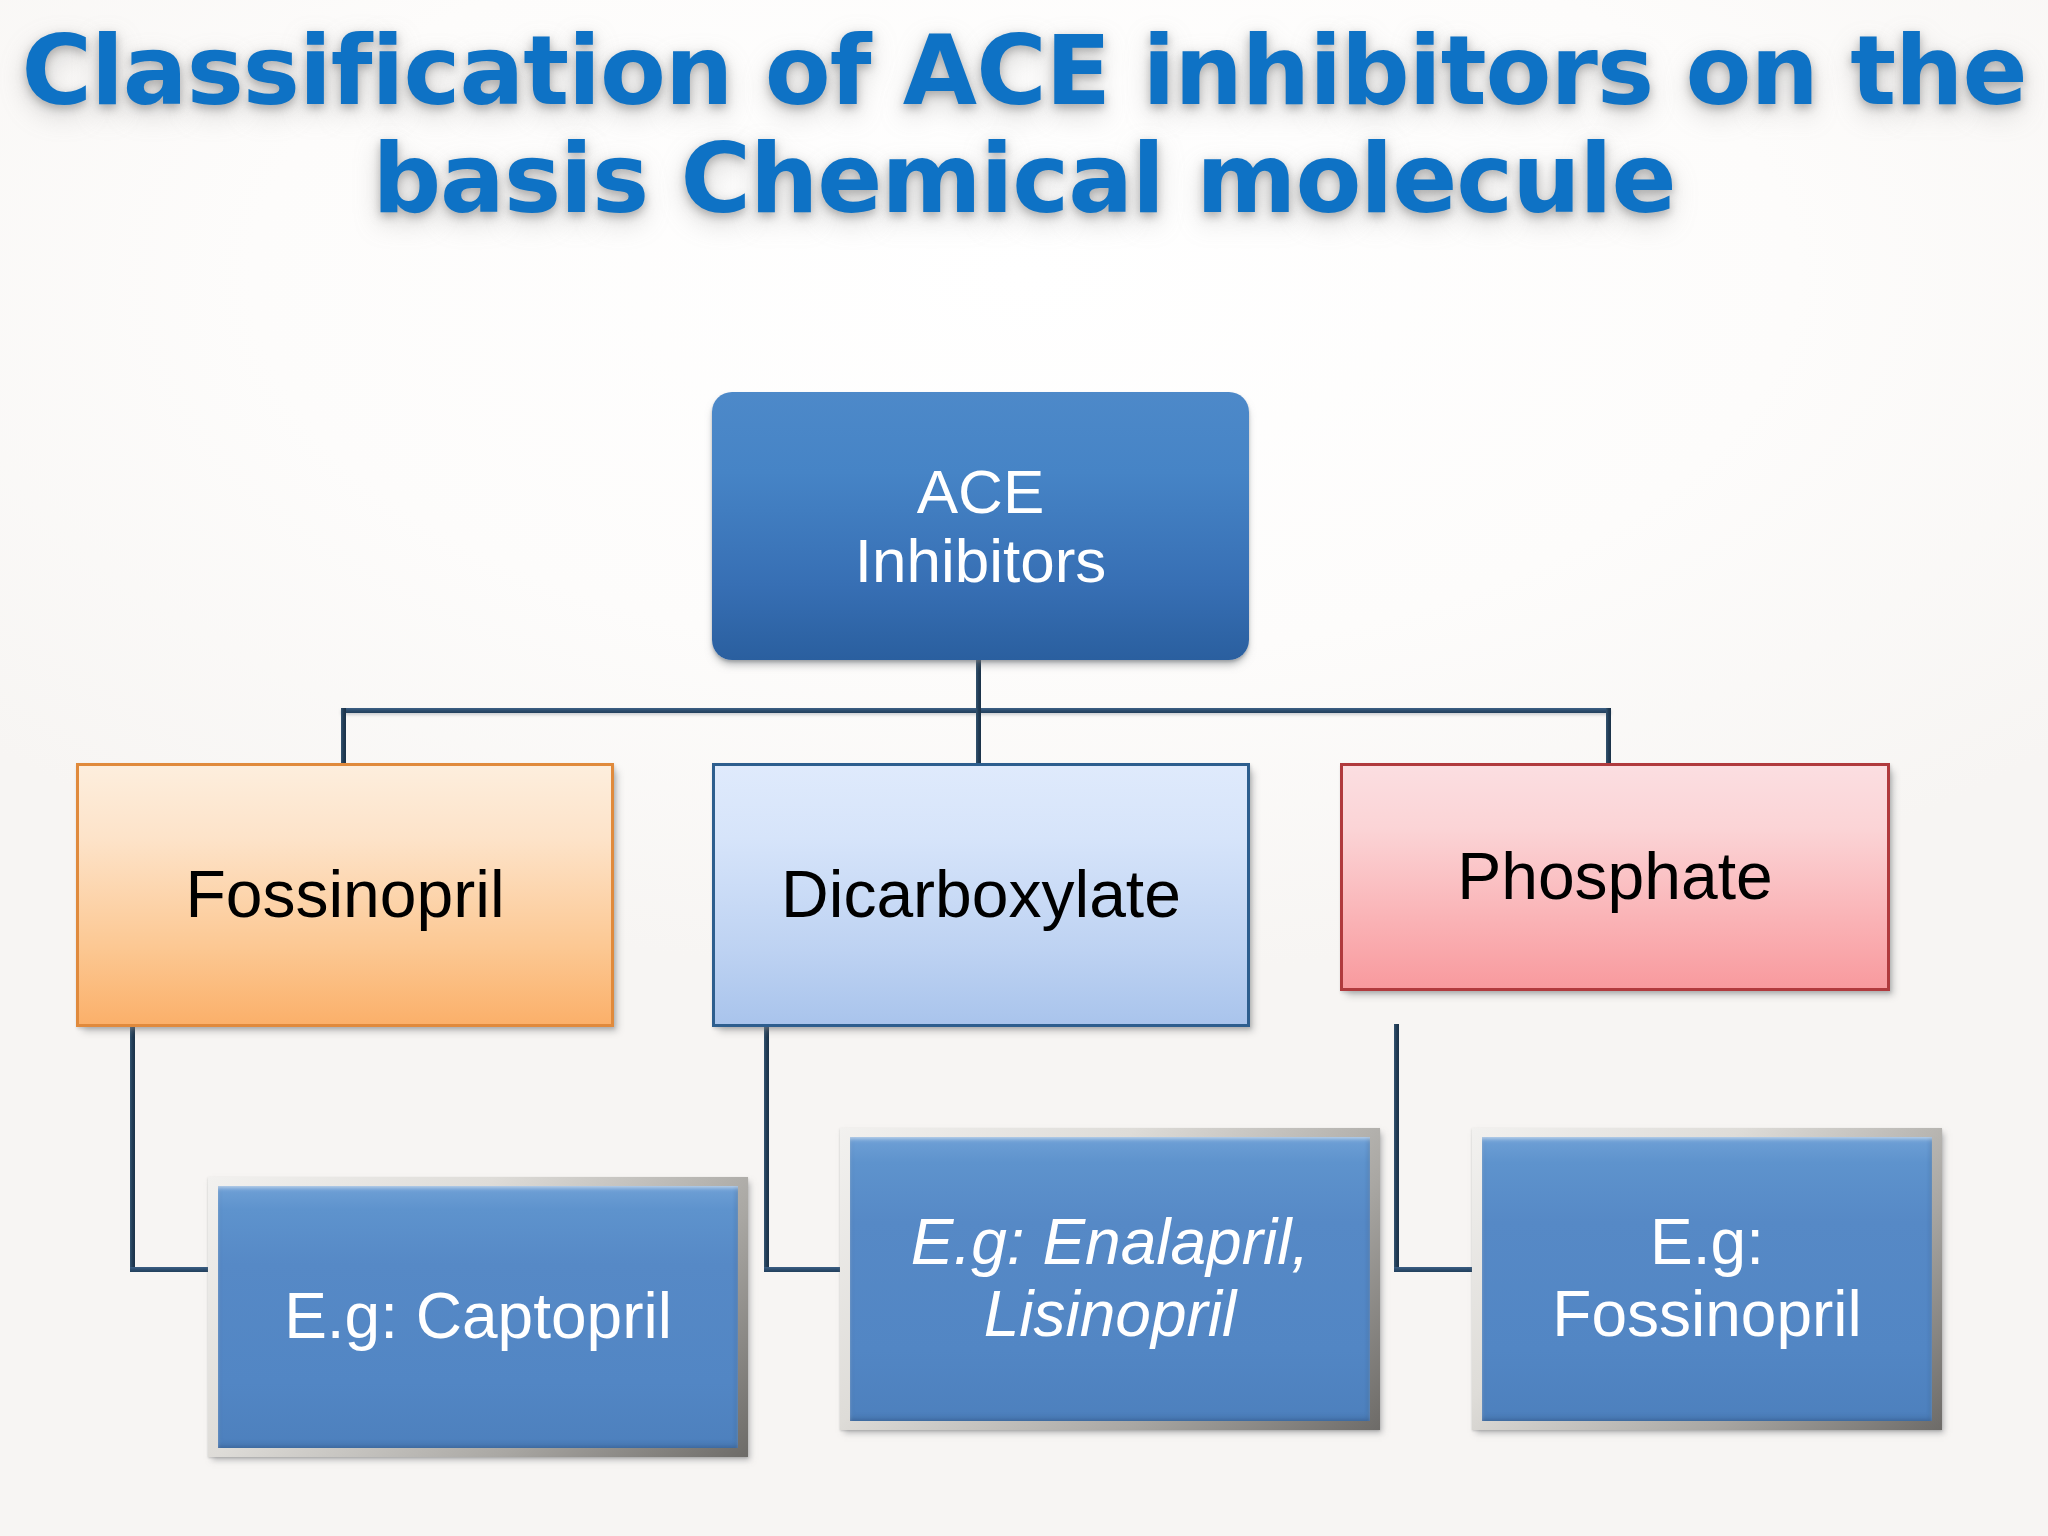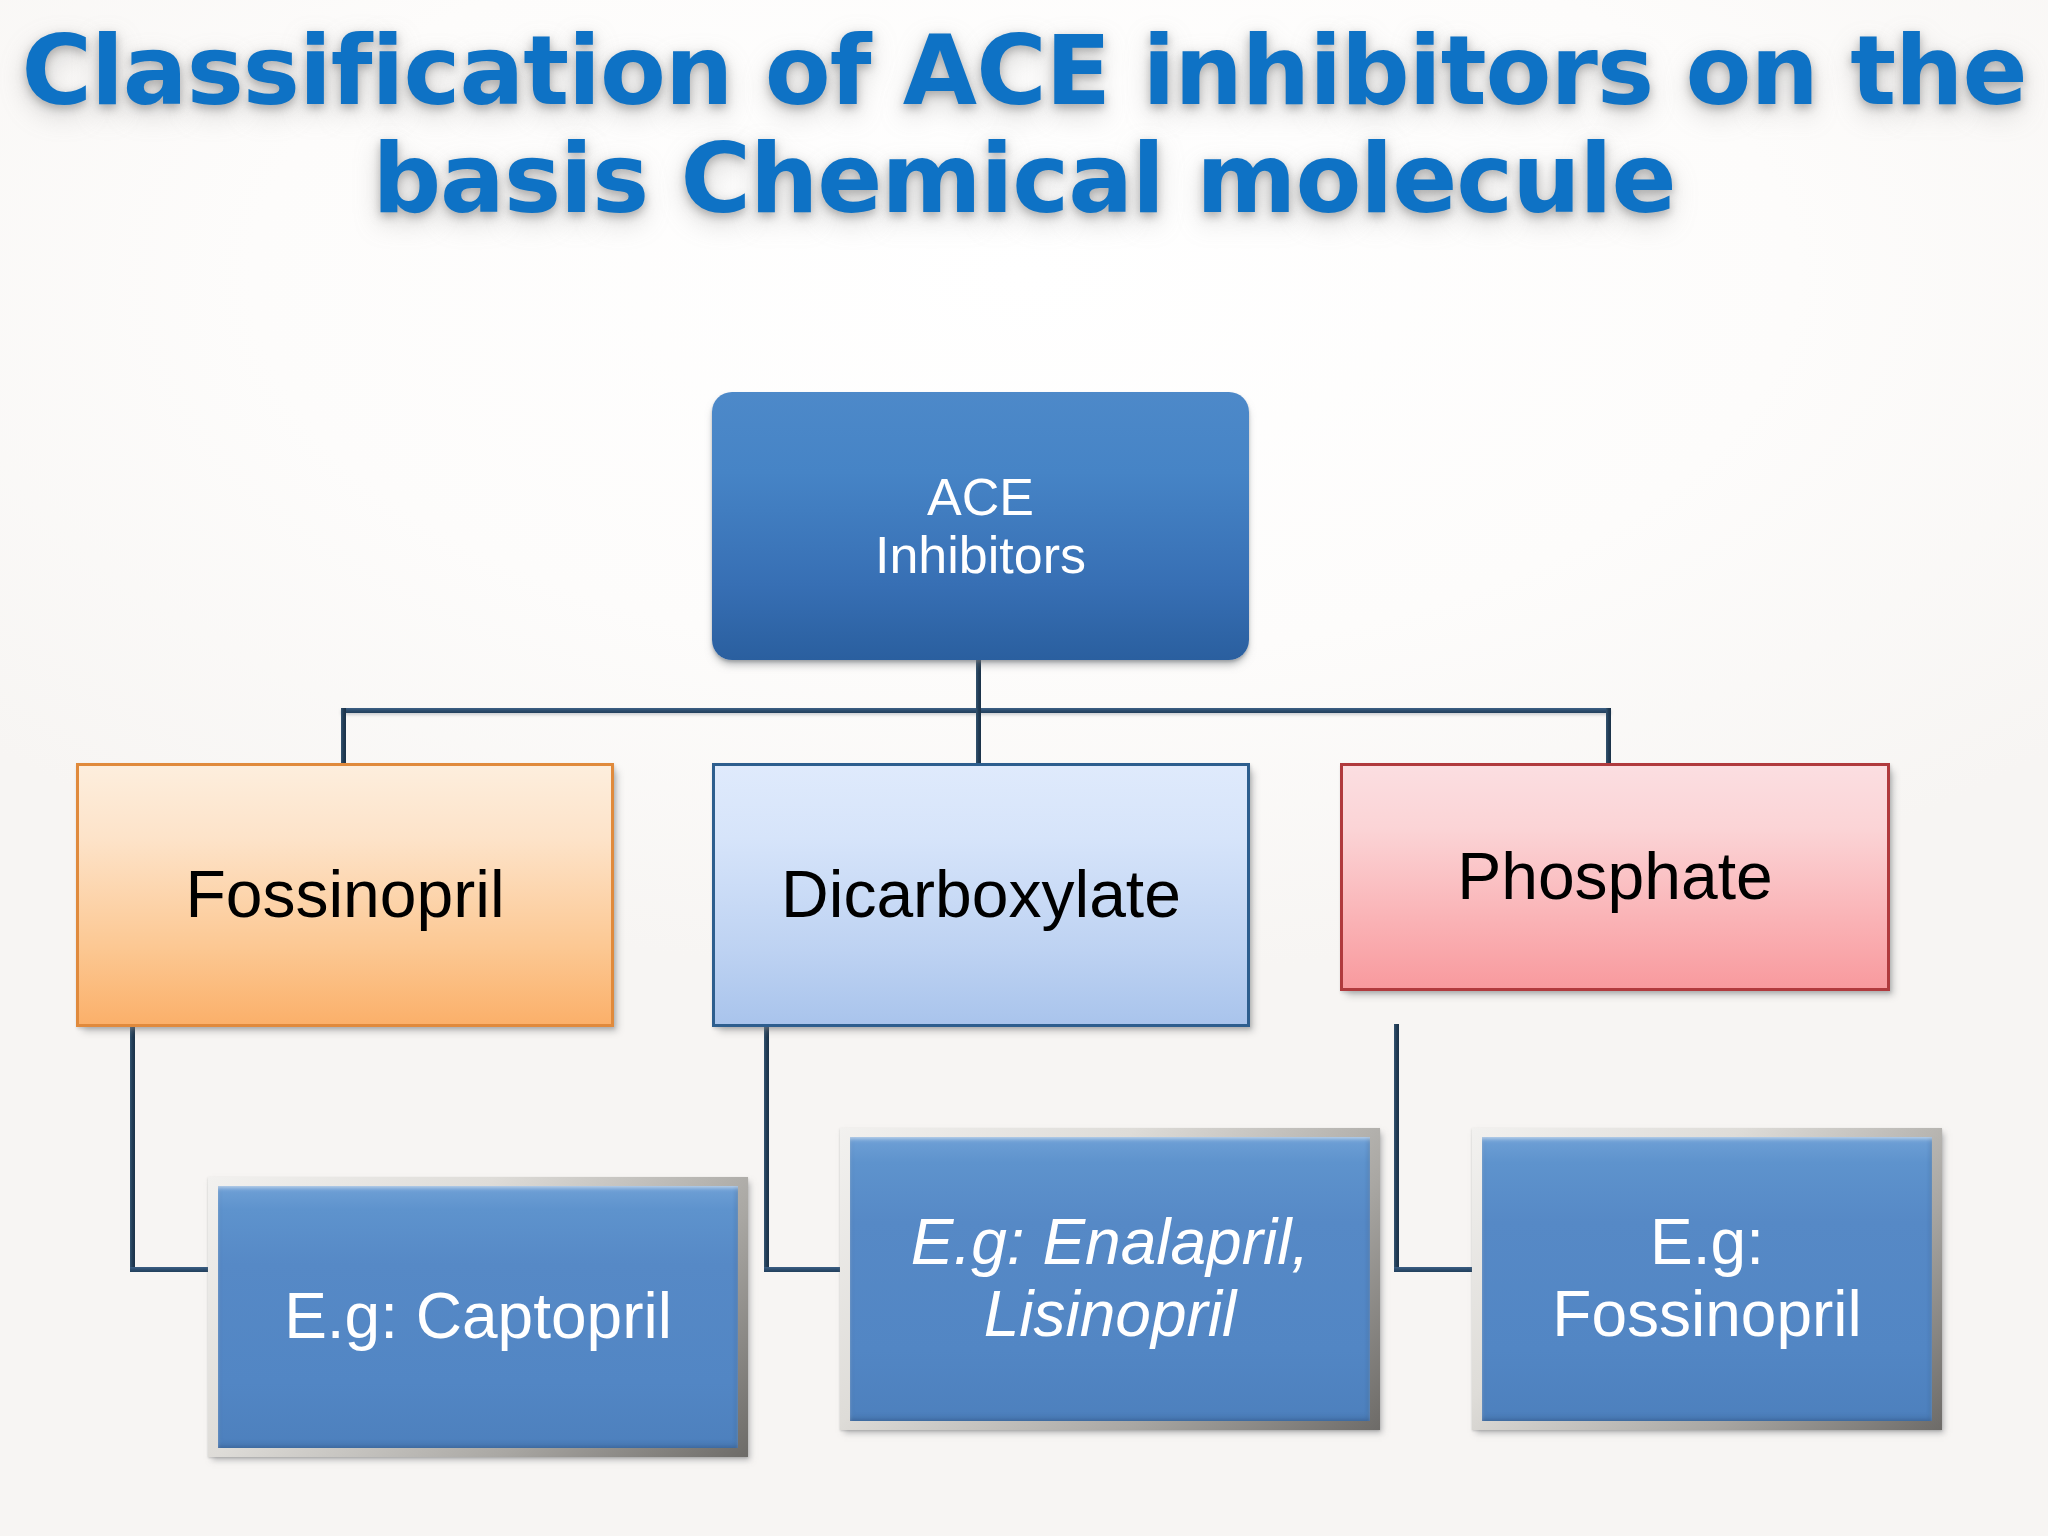--- a/index.html
+++ b/index.html
@@ -83,21 +83,21 @@
   
   .node.root {
     border-radius: 20px;
     background: linear-gradient(180deg, #4d89c9 0%, #4684c6 30%, #376fb4 72%, #2a5f9f 100%);
     box-shadow:
       0 6px 9px -2px rgba(110,115,120,0.55),
       0 2px 3px rgba(120,125,130,0.40);
   }
   .node.root .node-label {
     color: #ffffff;
-    font-size: 52px;
+    font-size: 62px;
     font-weight: normal;
   }
 
   
   .node.cat {
     border-style: solid;
     border-width: 3px;
     box-shadow:
       5px 6px 7px -2px rgba(120,122,125,0.45),
       1px 2px 3px rgba(130,132,135,0.30);

